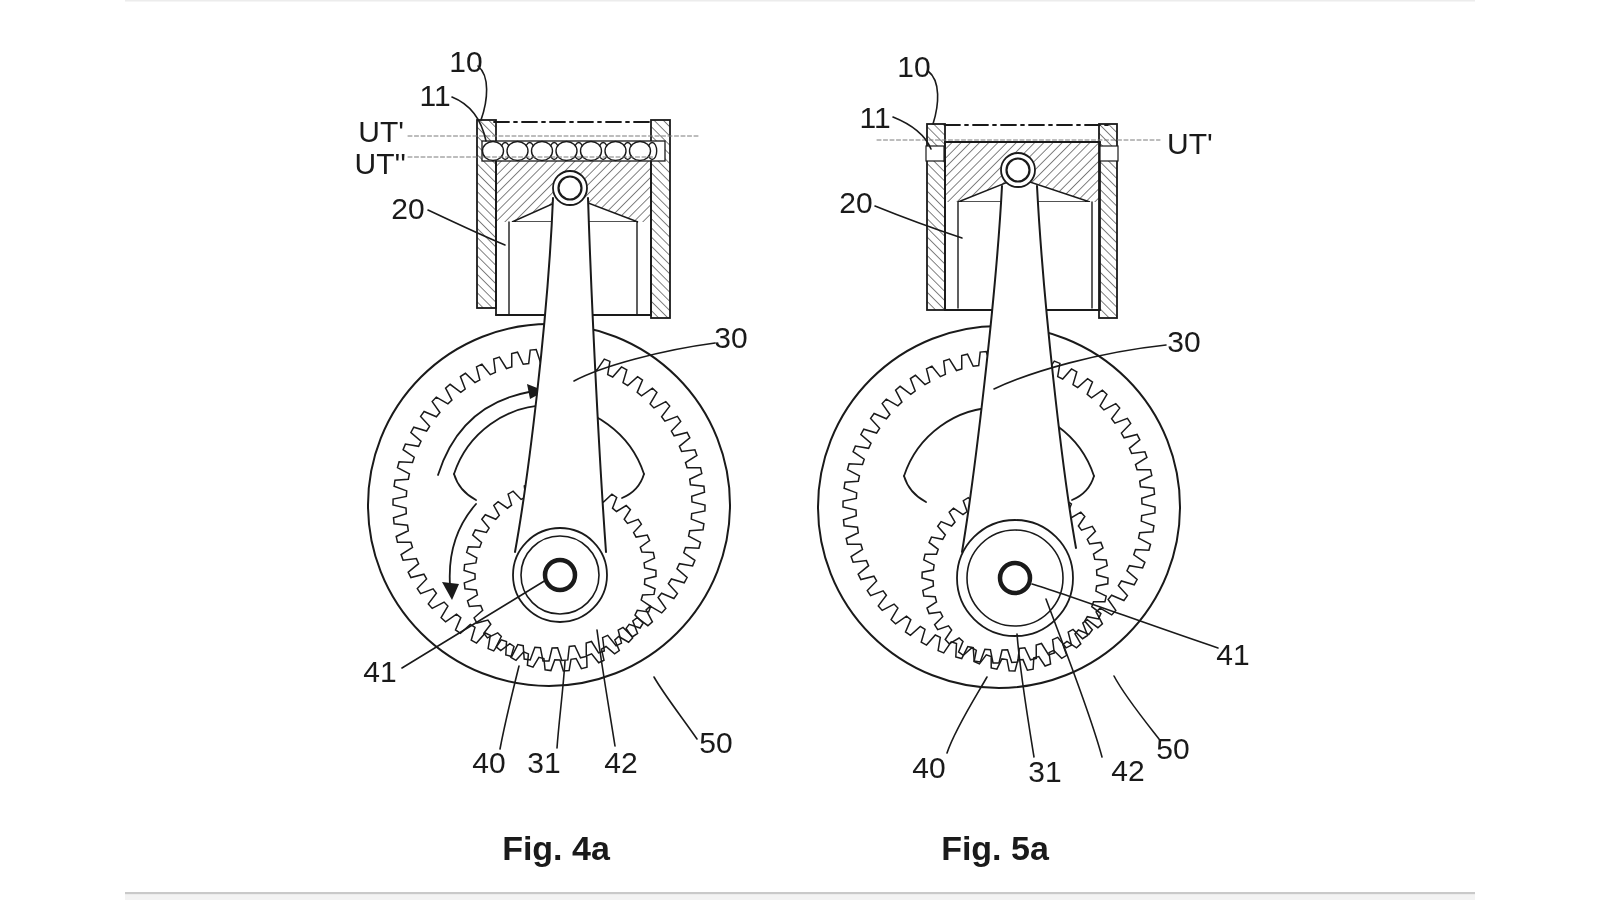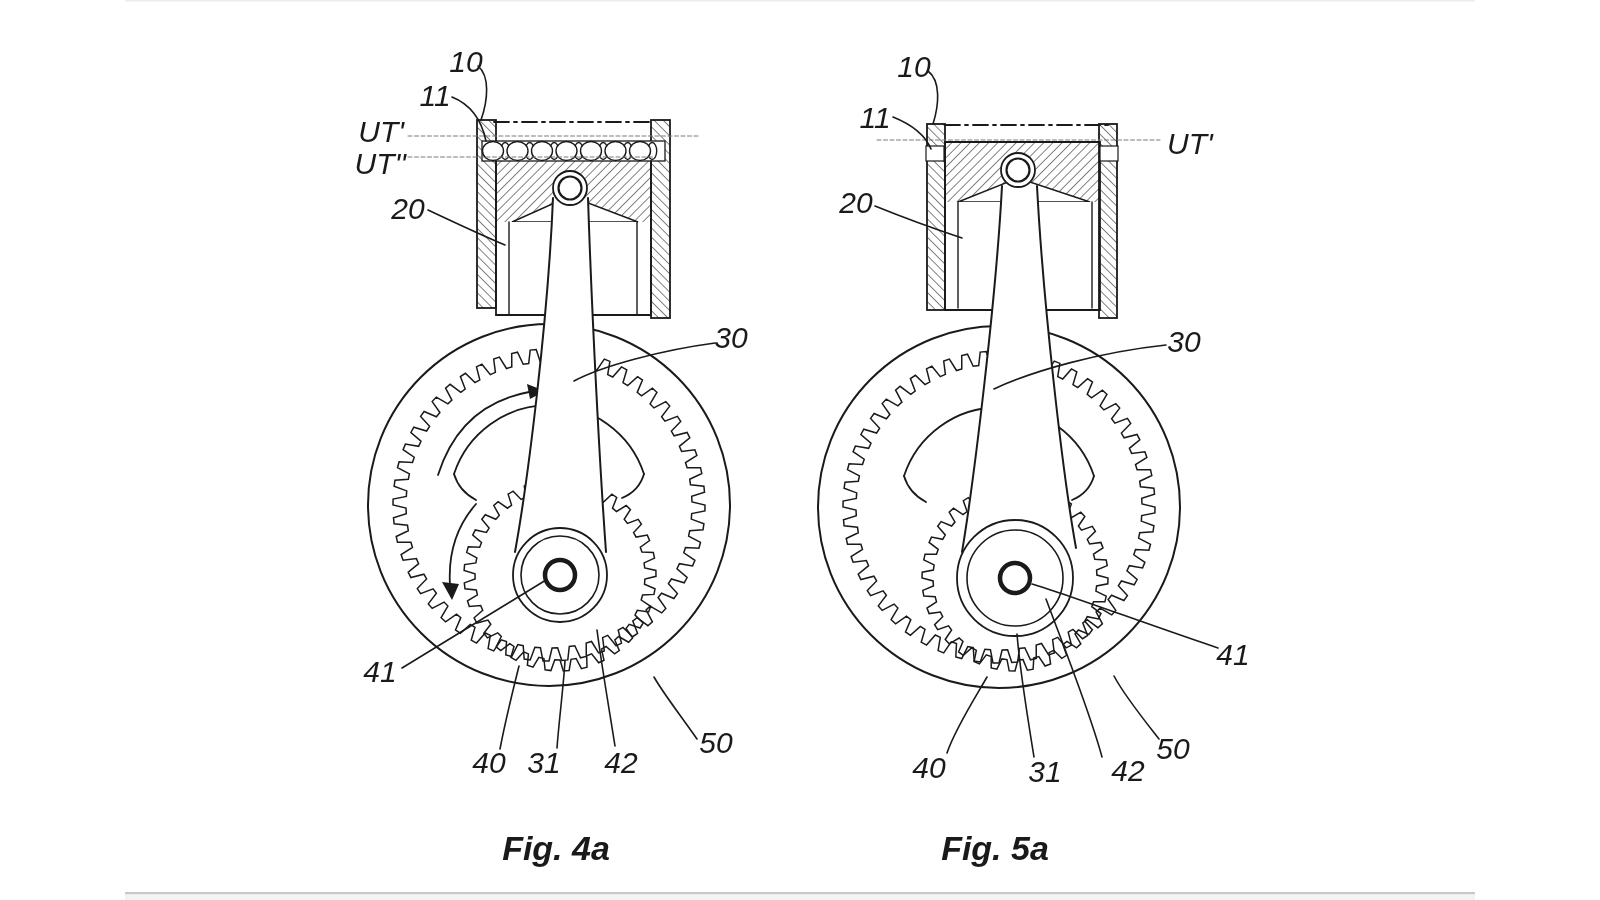--- a/index.html
+++ b/index.html
@@ -1,17 +1,17 @@
 <!DOCTYPE html>
 <html><head>
 <meta charset="utf-8">
 <style>
   html,body{margin:0;padding:0;background:#ffffff;}
   .page{position:relative;width:1600px;height:900px;background:#ffffff;overflow:hidden;
-        font-family:"Liberation Sans", sans-serif;font-style:italic;}
+        font-family:"Liberation Sans", sans-serif;}
   svg{position:absolute;left:0;top:0;}
   text{fill:#1a1a1a;}
   .num{font-size:30px;}
   .cap{font-size:34px;font-weight:bold;}
 </style>
 </head>
 <body>
 
 <div class="page">
 <svg width="1600" height="900" viewBox="0 0 1600 900">

